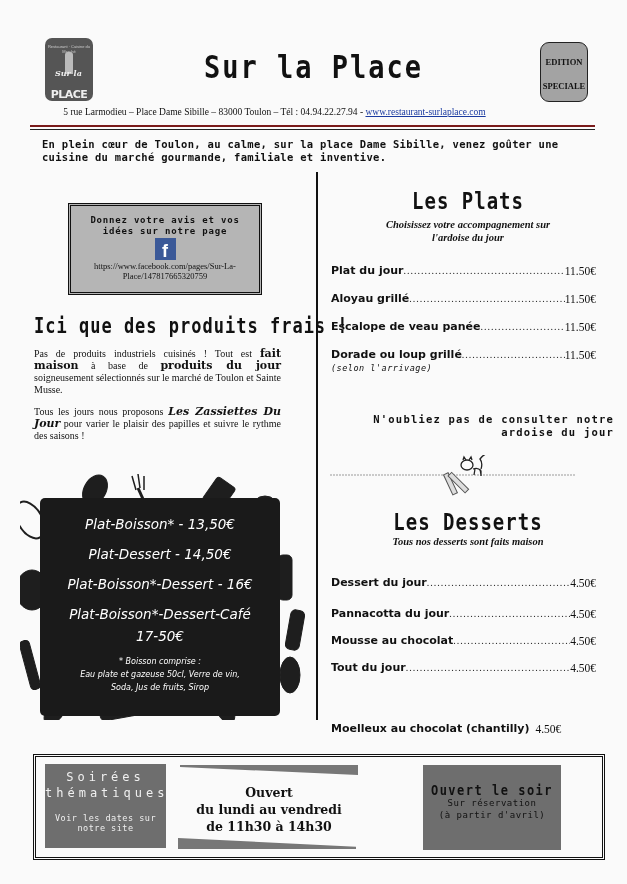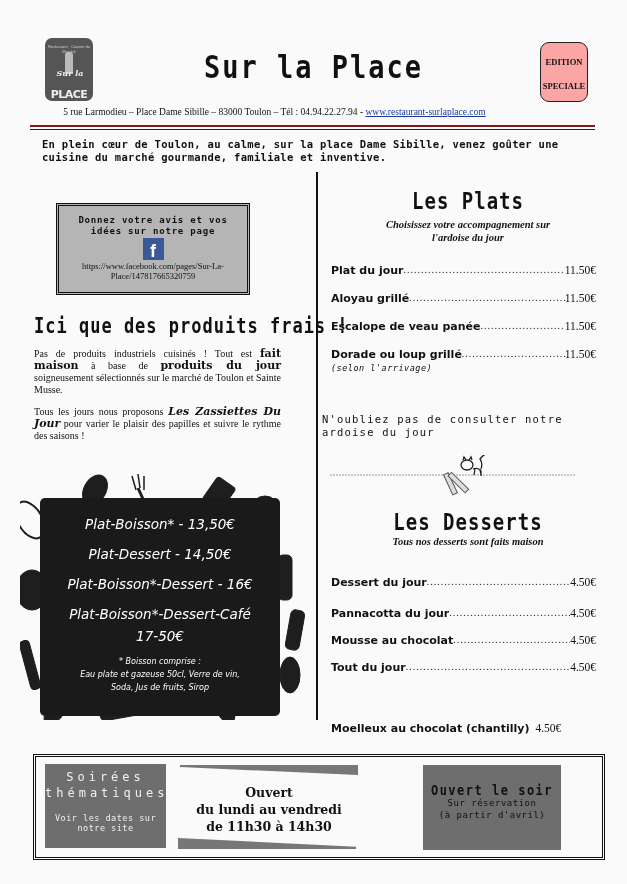--- a/index.html
+++ b/index.html
@@ -3,41 +3,41 @@
 <meta charset="utf-8">
 <style>
   html, body { margin:0; padding:0; }
   body { width:627px; height:884px; background:#fafafa; position:relative; overflow:hidden; font-family:"DejaVu Serif", serif; color:#111; }
   .abs { position:absolute; }
 
   
   .logo { left:45px; top:38px; width:48px; height:63px; background:#555; border-radius:7px; overflow:hidden; }
   .logo .tiny { position:absolute; top:6px; left:0; right:0; text-align:center; font-family:"Liberation Sans", sans-serif; font-size:4px; color:#ccc; }
   .logo .tower { position:absolute; left:20px; top:14px; width:8px; height:22px; background:#bbb; border-radius:3px 3px 0 0; }
-  .logo .script { position:absolute; top:30px; left:4px; right:2px; text-align:center; font-family:"DejaVu Serif", serif; font-style:italic; font-weight:bold; font-size:8px; color:#eee; }
+  .logo .script { position:absolute; top:30px; left:10px; right:2px; text-align:left; font-family:"DejaVu Serif", serif; font-style:italic; font-weight:bold; font-size:8px; color:#eee; }
   .logo .place { position:absolute; top:42px; left:0; right:0; text-align:center; font-family:"DejaVu Sans", sans-serif; font-weight:bold; font-size:11px; color:#eee; letter-spacing:-0.5px;margin-top:8px; }
 
   .title { left:0; width:627px; top:52px; text-align:center; font-family:"DejaVu Sans Mono", monospace; font-weight:bold; font-size:27px; letter-spacing:2px; transform:scaleY(1.15); }
 
-  .edition { left:540px; top:42px; width:46px; height:58px; border:1.5px solid #222; border-radius:9px; background:#fca5a5; font-family:"Liberation Serif", serif; font-size:8.5px; font-weight:bold; text-align:center; }
+  .edition { left:540px; top:42px; width:46px; height:58px; border:1.5px solid #222; border-radius:9px; background:#a3a3a3; font-family:"Liberation Serif", serif; font-size:8.5px; font-weight:bold; text-align:center; }
   .edition .l1 { position:absolute; top:14px; left:0; right:0; }
   .edition .l2 { position:absolute; top:38px; left:0; right:0; }
 
   .address { left:0; width:549px; top:107px; text-align:center; font-family:"Liberation Serif", serif; font-size:9.5px; }
   .address a { color:#1a3aa0; text-decoration:underline; }
 
   .rule1 { left:30px; top:125px; width:565px; height:2px; background:#7a1a1a; }
   .rule2 { left:30px; top:129px; width:565px; height:1px; background:#222; }
 
   .intro { left:42px; top:138px; width:560px; font-family:"DejaVu Sans Mono", monospace; font-weight:bold; font-size:10.5px; line-height:13px; letter-spacing:0.3px; }
 
   .vdivider { left:316px; top:172px; width:2px; height:548px; background:#111; }
 
   
-  .fb { left:56px; top:203px; width:188px; height:86px; border:3px double #111; background:#b5b5b5; text-align:center; }
+  .fb { left:68px; top:203px; width:188px; height:86px; border:3px double #111; background:#b5b5b5; text-align:center; }
   .fb .head { margin-top:9px; font-family:"DejaVu Sans Mono", monospace; font-weight:bold; font-size:9px; line-height:11px; letter-spacing:0.8px; }
   .fb .fbicon { display:inline-block; width:21px; height:22px; background:#3b5998; color:#fff; font-family:"Liberation Sans", sans-serif; font-weight:bold; font-size:18px; line-height:26px; margin-top:1px; }
   .fb .url { font-family:"Liberation Serif", serif; font-size:8.5px; line-height:10px; }
 
   
   .frais-title { left:34px; top:314px; font-family:"DejaVu Sans Mono", monospace; font-weight:bold; font-size:17px; letter-spacing:1px; transform:scaleY(1.2); transform-origin:left top; }
   .frais-body { left:34px; top:348px; width:247px; font-family:"Liberation Serif", serif; font-size:10px; line-height:12px; text-align:justify; }
   .frais-body b { font-family:"DejaVu Serif", serif; font-size:11px; }
   .frais-body p { margin:0 0 10px 0; }
   .frais-body i b { font-style:italic; }
@@ -48,27 +48,27 @@
   .board .line { font-size:13.5px; line-height:17px; }
   .board .l0 { margin-top:18px; }
   .board .gap { margin-top:13px; }
   .board .note { font-size:8px; line-height:13px; margin-top:10px; }
 
   
   .sec-title { font-family:"DejaVu Sans Mono", monospace; font-weight:bold; font-size:19px; letter-spacing:1px; text-align:center; transform:scaleY(1.2); }
   .plats-title { left:322px; top:190px; width:292px; }
   .plats-sub { left:322px; top:218px; width:292px; text-align:center; font-family:"Liberation Serif", serif; font-style:italic; font-weight:bold; font-size:10.5px; line-height:13px; }
 
-  .menu-row { position:absolute; left:331px; width:265px; display:flex; align-items:flex-start; font-size:11px; }
+  .menu-row { position:absolute; left:331px; width:265px; display:flex; align-items:center; font-size:11px; }
   .menu-row .name { font-family:"DejaVu Sans", sans-serif; font-weight:bold; font-size:11px; white-space:nowrap; }
   .menu-row .dots { flex:1; overflow:hidden; white-space:nowrap; font-family:"Liberation Serif", serif; font-size:10px; letter-spacing:1px; color:#222; }
   .menu-row .price { font-family:"Liberation Serif", serif; font-size:11.5px; white-space:nowrap; }
   .selon { left:331px; top:363px; font-family:"DejaVu Sans Mono", monospace; font-style:italic; font-size:8.5px; letter-spacing:0.5px; }
 
-  .ardoise { left:322px; top:413px; width:292px; text-align:left; font-family:"DejaVu Sans Mono", monospace; font-weight:normal; font-size:10.5px; line-height:13px; letter-spacing:1.2px; }
+  .ardoise { left:322px; top:413px; width:292px; text-align:right; font-family:"DejaVu Sans Mono", monospace; font-weight:bold; font-size:10.5px; line-height:13px; letter-spacing:1.2px; }
 
   .doodle { left:330px; top:455px; width:245px; height:50px; }
 
   .desserts-title { left:322px; top:511px; width:292px; }
   .desserts-sub { left:322px; top:536px; width:292px; text-align:center; font-family:"Liberation Serif", serif; font-style:italic; font-weight:bold; font-size:10.5px; }
 
   
   .banner { left:33px; top:754px; width:566px; height:100px; border:3px double #111; background:#fafafa; }
   .soirees { left:45px; top:764px; width:121px; height:84px; background:#6e6e6e; color:#f0f0f0; text-align:center; }
   .soirees .big { font-family:"DejaVu Sans Mono", monospace; font-size:12px; letter-spacing:4px; line-height:16px; margin-top:5px; }

